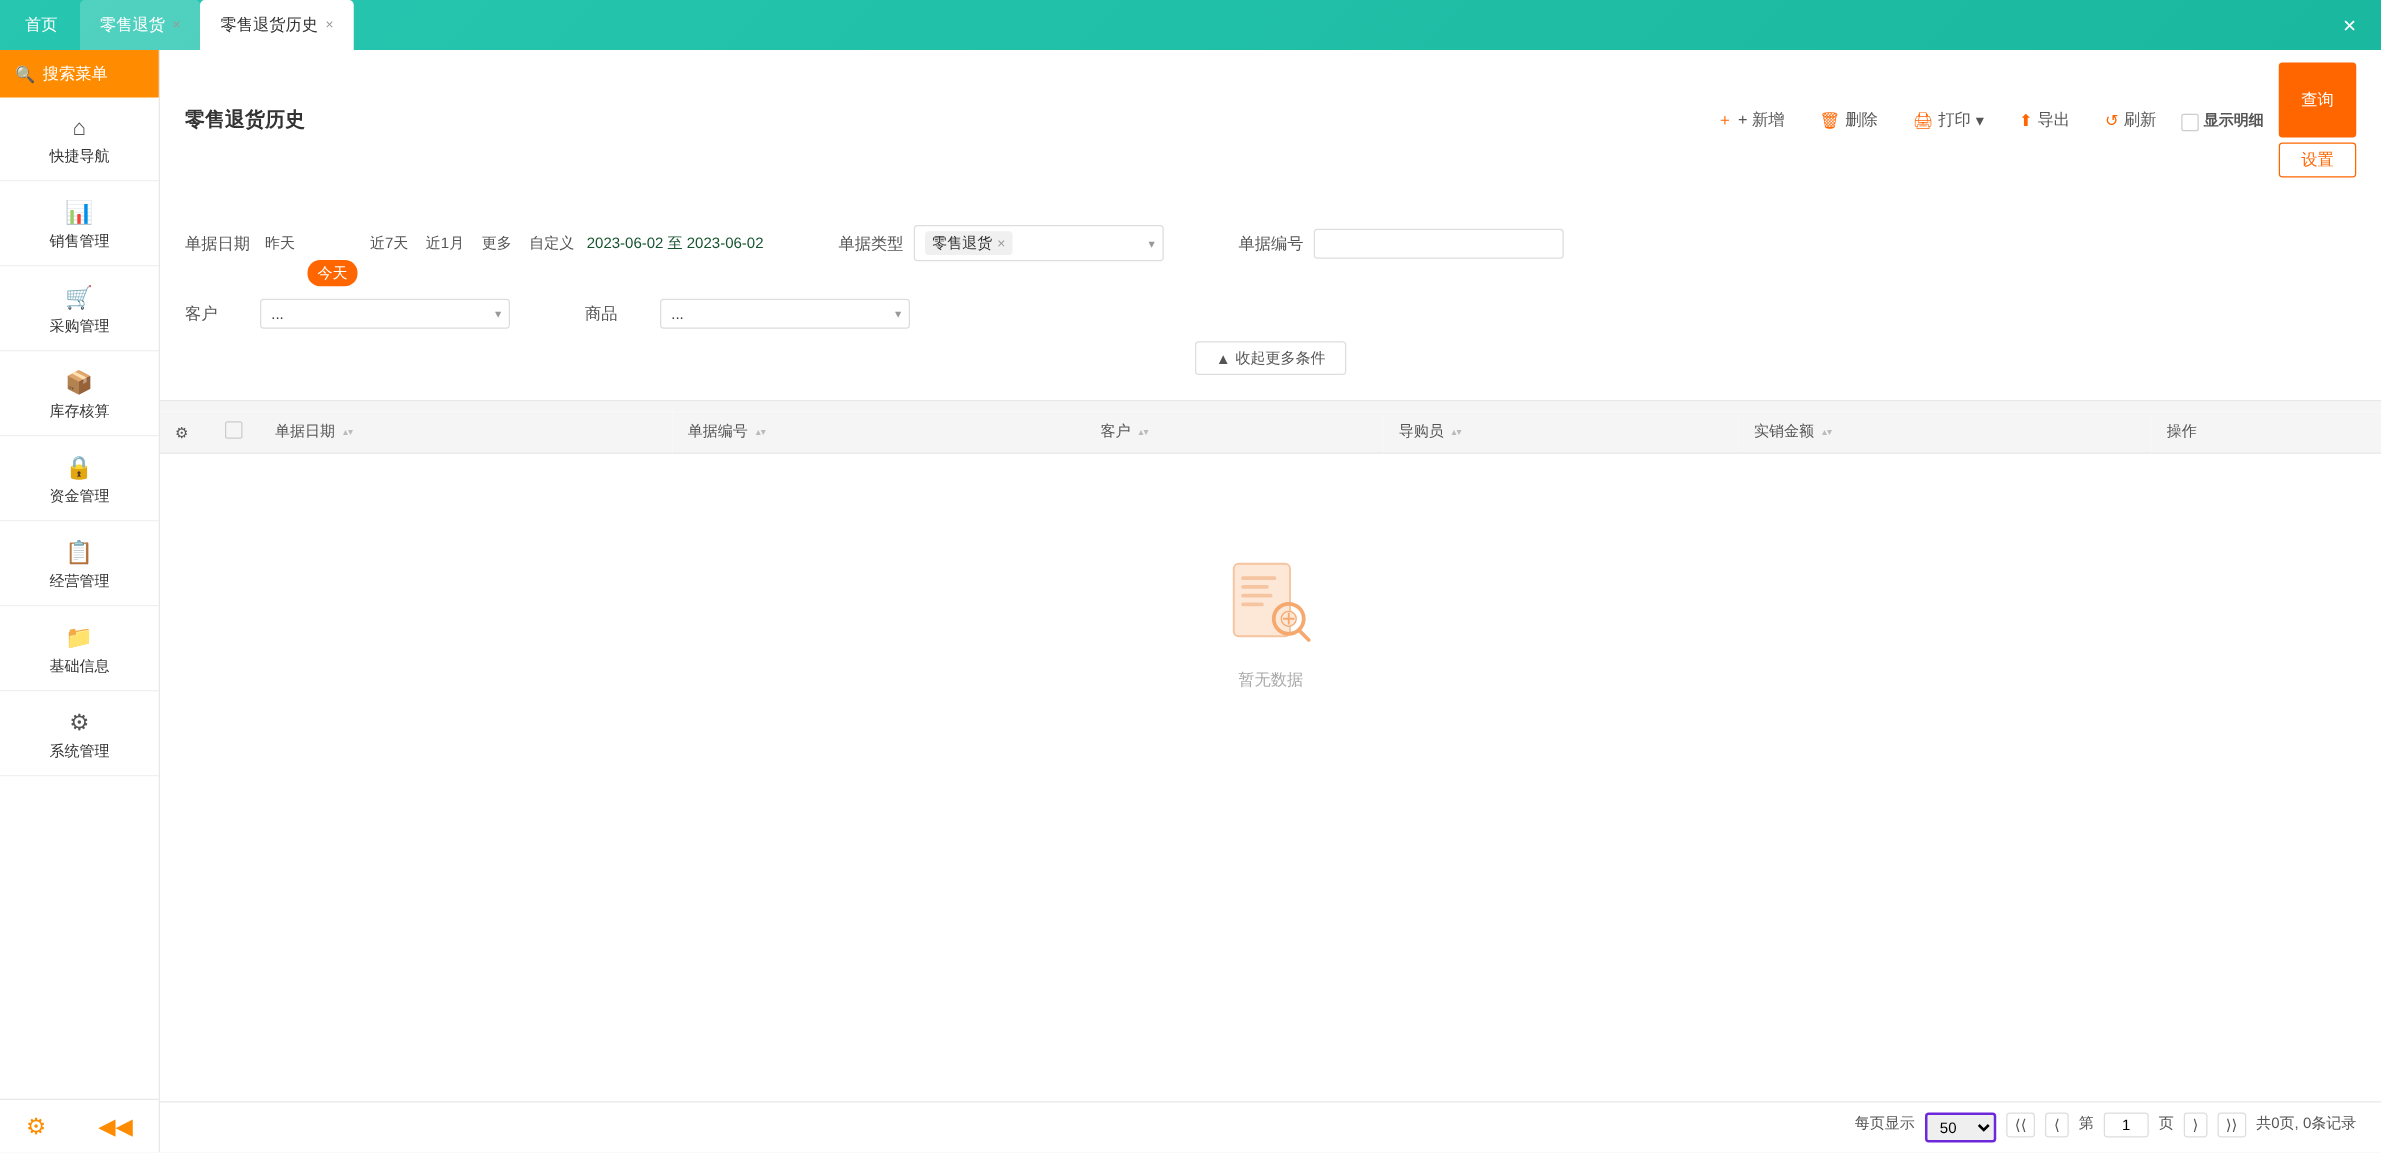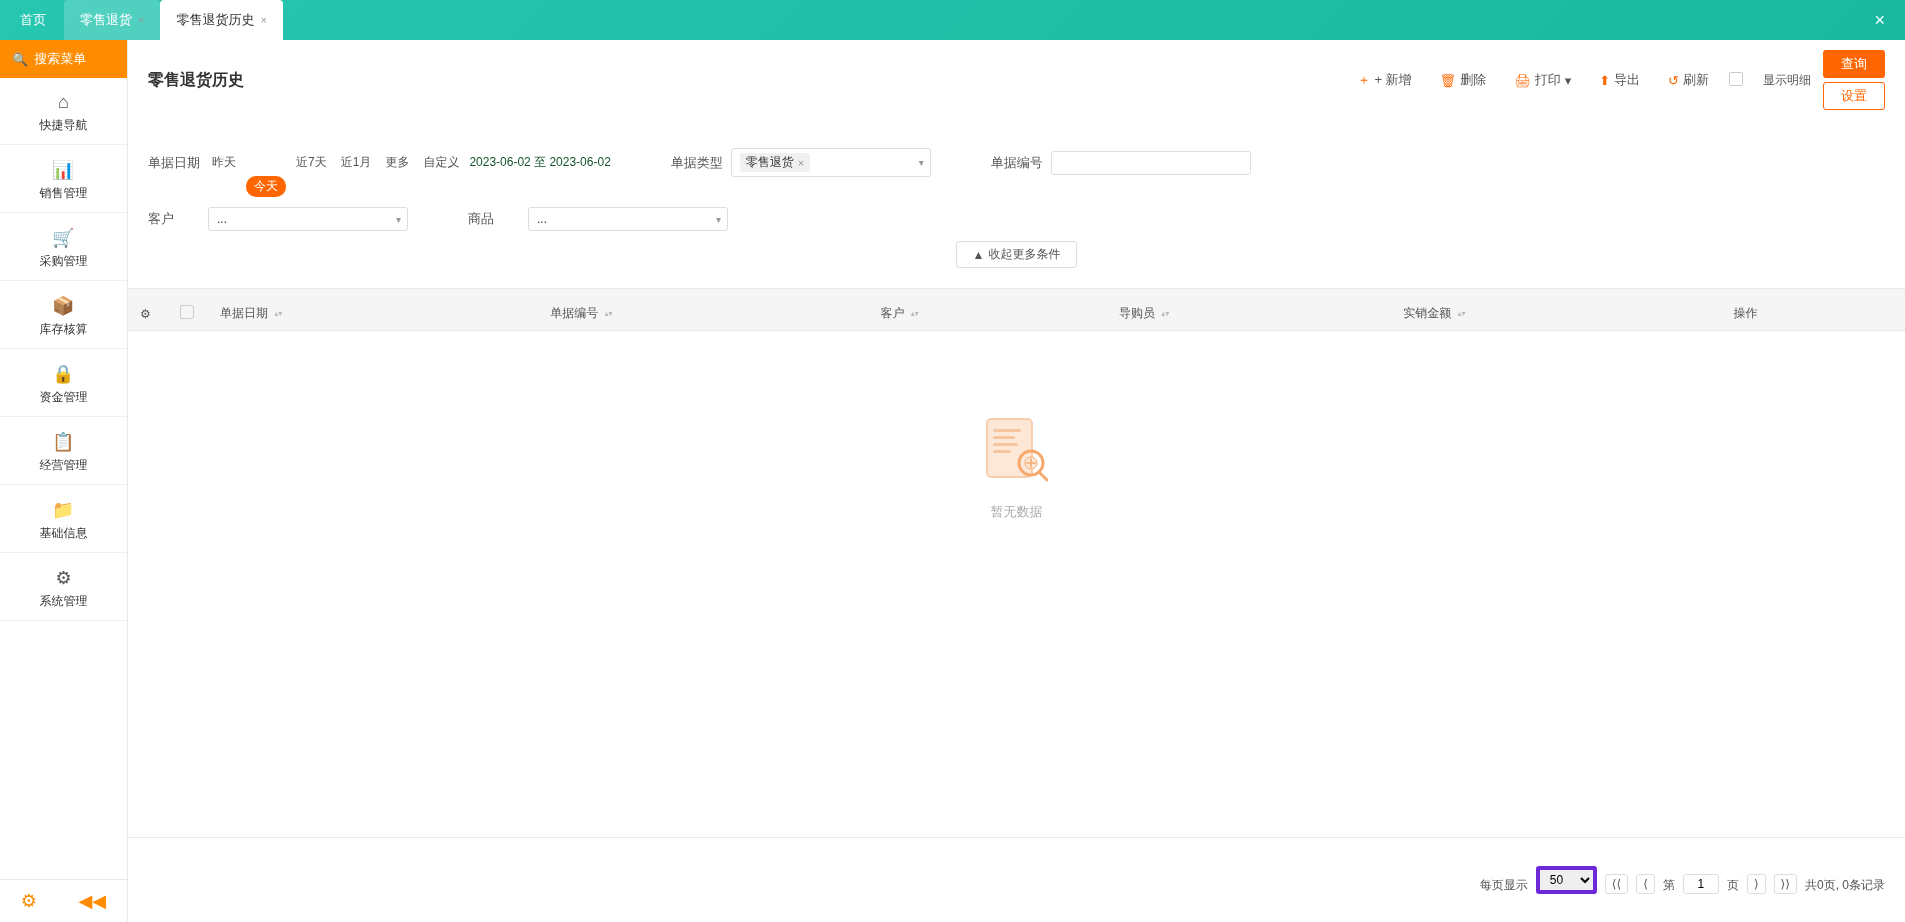--- a/index.html
+++ b/index.html
@@ -155,40 +155,41 @@
       color: #555;
       cursor: pointer;
       padding: 4px 8px;
       border-radius: 3px;
     }
     .toolbar-btn .btn-icon { color: #ff6600; }
     .btn-query {
       background: #ff6600;
       color: #fff;
       border: none;
-      padding: 5px 18px;
+      padding: 21px 18px;
       border-radius: 3px;
       font-size: 13px;
       cursor: pointer;
     }
     .btn-setting {
       background: #fff;
       color: #ff6600;
       border: 1px solid #ff6600;
       padding: 4px 16px;
       border-radius: 3px;
       font-size: 13px;
       cursor: pointer;
     }
     .show-detail-label {
       font-size: 12px;
       color: #555;
       display: flex;
-      align-items: flex-start;
-      gap: 20px;
+      align-items: flex-end;
+      gap: 4px;
+      font-weight: bold;
     }
     .checkbox-empty {
       width: 14px;
       height: 14px;
       border: 1px solid #ccc;
       border-radius: 2px;
       display: inline-block;
     }
 
     
@@ -345,31 +346,31 @@
     }
     .empty-text {
       font-size: 13px;
       color: #aaa;
     }
 
     
     .page-footer {
       background: #fff;
       border-top: 1px solid #e8e8e8;
-      padding: 28px 20px;
-      display: flex;
-      align-items: flex-end;
+      padding: 8px 20px;
+      display: flex;
+      align-items: flex-start;
       justify-content: flex-end;
       gap: 8px;
       font-size: 12px;
       color: #555;
       flex-shrink: 0;
     }
     .page-size-select {
-      border: 4px solid #6d28d9;
+      border: 2px solid #6d28d9;
       border-radius: 3px;
       padding: 2px 6px;
       font-size: 12px;
       cursor: pointer;
     }
     .page-nav-btn {
       border: 1px solid #ddd;
       background: #fff;
       border-radius: 3px;
       padding: 2px 6px;

